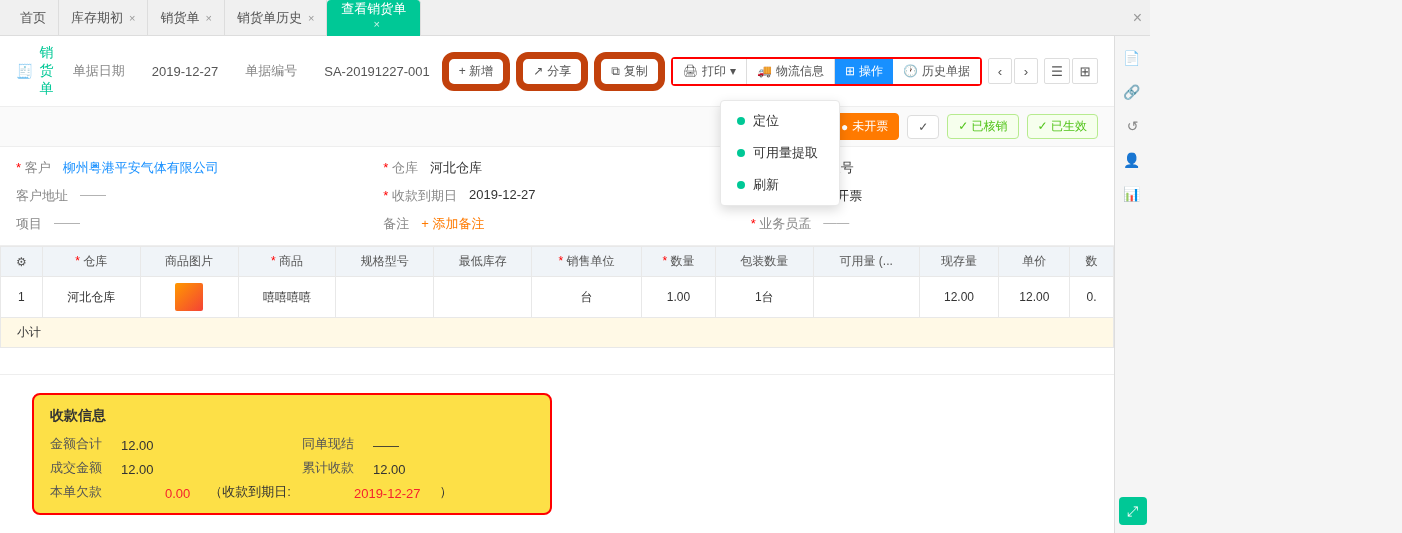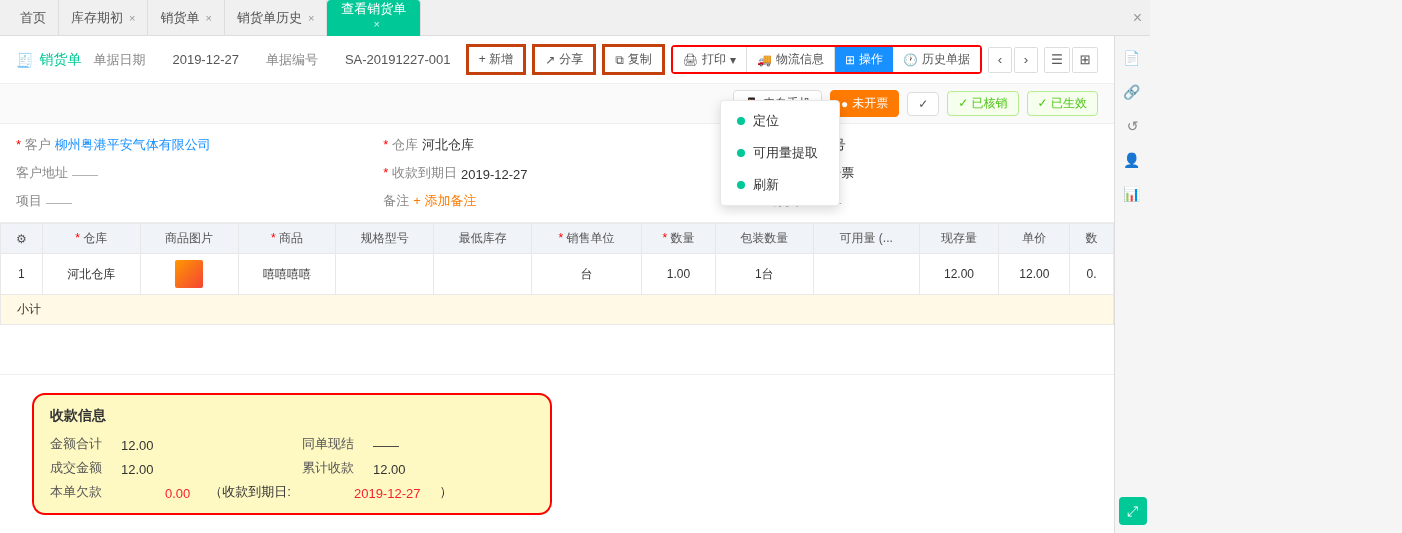--- a/index.html
+++ b/index.html
@@ -26,41 +26,41 @@
     .doc-header {
       display: flex; align-items: center; padding: 8px 16px; border-bottom: 1px solid #eee;
       background: #fff; gap: 12px;
     }
     .doc-title { display: flex; align-items: center; gap: 6px; color: #00c896; font-size: 14px; font-weight: 500; }
     .doc-meta { display: flex; align-items: center; gap: 27px; font-size: 13px; color: #555; }
     .doc-meta span { white-space: nowrap; }
     .doc-meta .label { color: #888; }
     .doc-actions { margin-left: auto; display: flex; align-items: center; gap: 6px; }
     .action-btn {
-      display: flex; align-items: center; gap: 4px; padding: 4px 10px; border: 3px solid #c2410c;
-      border-radius: 0; cursor: pointer; background: #fff; color: #555; font-size: 12px; white-space: nowrap;
+      display: flex; align-items: center; gap: 4px; padding: 4px 10px; border: 7px solid #c2410c;
+      border-radius: 12px; cursor: pointer; background: #fff; color: #555; font-size: 12px; white-space: nowrap;
     }
     .action-btn.operations-btn { background: #1890ff; color: #fff; border-color: #1890ff; }
     .status-btn-green { background: #f6ffed; border: 1px solid #b7eb8f; color: #52c41a; border-radius: 4px; padding: 3px 10px; font-size: 12px; cursor: pointer; }
 
     
     .toolbar-row {
       display: flex; align-items: center; padding: 6px 16px; border-bottom: 1px solid #eee;
       background: #fafafa; gap: 8px; justify-content: flex-end;
     }
     .toolbar-btn {
       display: flex; align-items: center; gap: 4px; padding: 4px 10px; border: 1px solid #ddd;
       border-radius: 4px; cursor: pointer; background: #fff; color: #555; font-size: 12px;
     }
     .toolbar-btn.phone { border-color: #ddd; }
     .toolbar-btn.open { background: #ff7a00; color: #fff; border-color: #ff7a00; }
 
     
     .form-area { padding: 12px 16px; display: grid; grid-template-columns: 1fr 1fr 1fr; gap: 10px 20px; border-bottom: 1px solid #eee; }
-    .form-row { display: flex; align-items: flex-end; gap: 4px; }
+    .form-row { display: flex; align-items: flex-start; gap: 12px; }
     .form-label { color: #888; white-space: nowrap; font-size: 13px; }
     .form-label.required::before { content: "* "; color: red; }
     .form-value { color: #333; font-size: 13px; }
     .form-value.link { color: #1890ff; cursor: pointer; }
     .form-value.muted { color: #aaa; }
     .add-note { color: #ff7a00; cursor: pointer; display: flex; align-items: center; gap: 2px; }
 
     
     .table-container { flex: 1; overflow: auto; border-bottom: 1px solid #eee; }
     table { width: 100%; border-collapse: collapse; font-size: 12px; }
@@ -72,22 +72,22 @@
     table th.required::before { content: "* "; color: red; }
     table td {
       padding: 6px 8px; border: 1px solid #e8e8e8; color: #333;
       white-space: nowrap; text-align: center;
     }
     table tr.subtotal td { background: #fff9e6; }
     .product-img { width: 28px; height: 28px; background: linear-gradient(135deg, #ff9800, #f44336); border-radius: 2px; margin: auto; }
 
     
     .bottom-info {
-      padding: 12px 16px; border: 2px solid red; margin: 10px 16px; border-radius: 13px;
-      background: #fef9c3; width: 520px;
+      padding: 12px 16px; border: 2px solid red; margin: 10px 16px; border-radius: 8px;
+      background: #fde047; width: 520px;
     }
     .bottom-info-title { font-weight: bold; font-size: 14px; margin-bottom: 10px; }
     .info-grid { display: grid; grid-template-columns: 1fr 1fr; gap: 6px 20px; }
     .info-row { display: flex; align-items: flex-end; gap: 19px; font-size: 13px; }
     .info-label { color: #555; white-space: nowrap; }
     .info-value { color: #333; }
     .info-value.red { color: #f5222d; margin-left: 44px; }
 
     
     .dropdown-menu {

